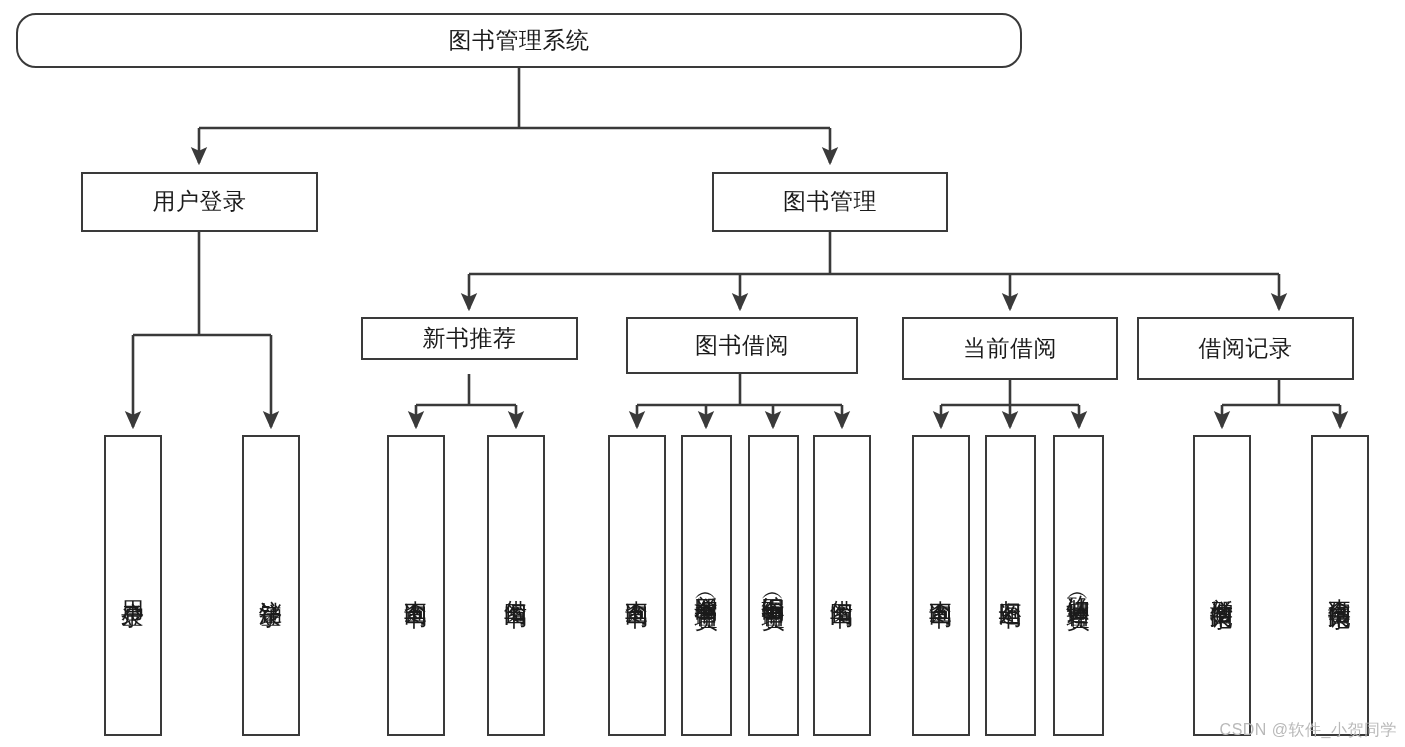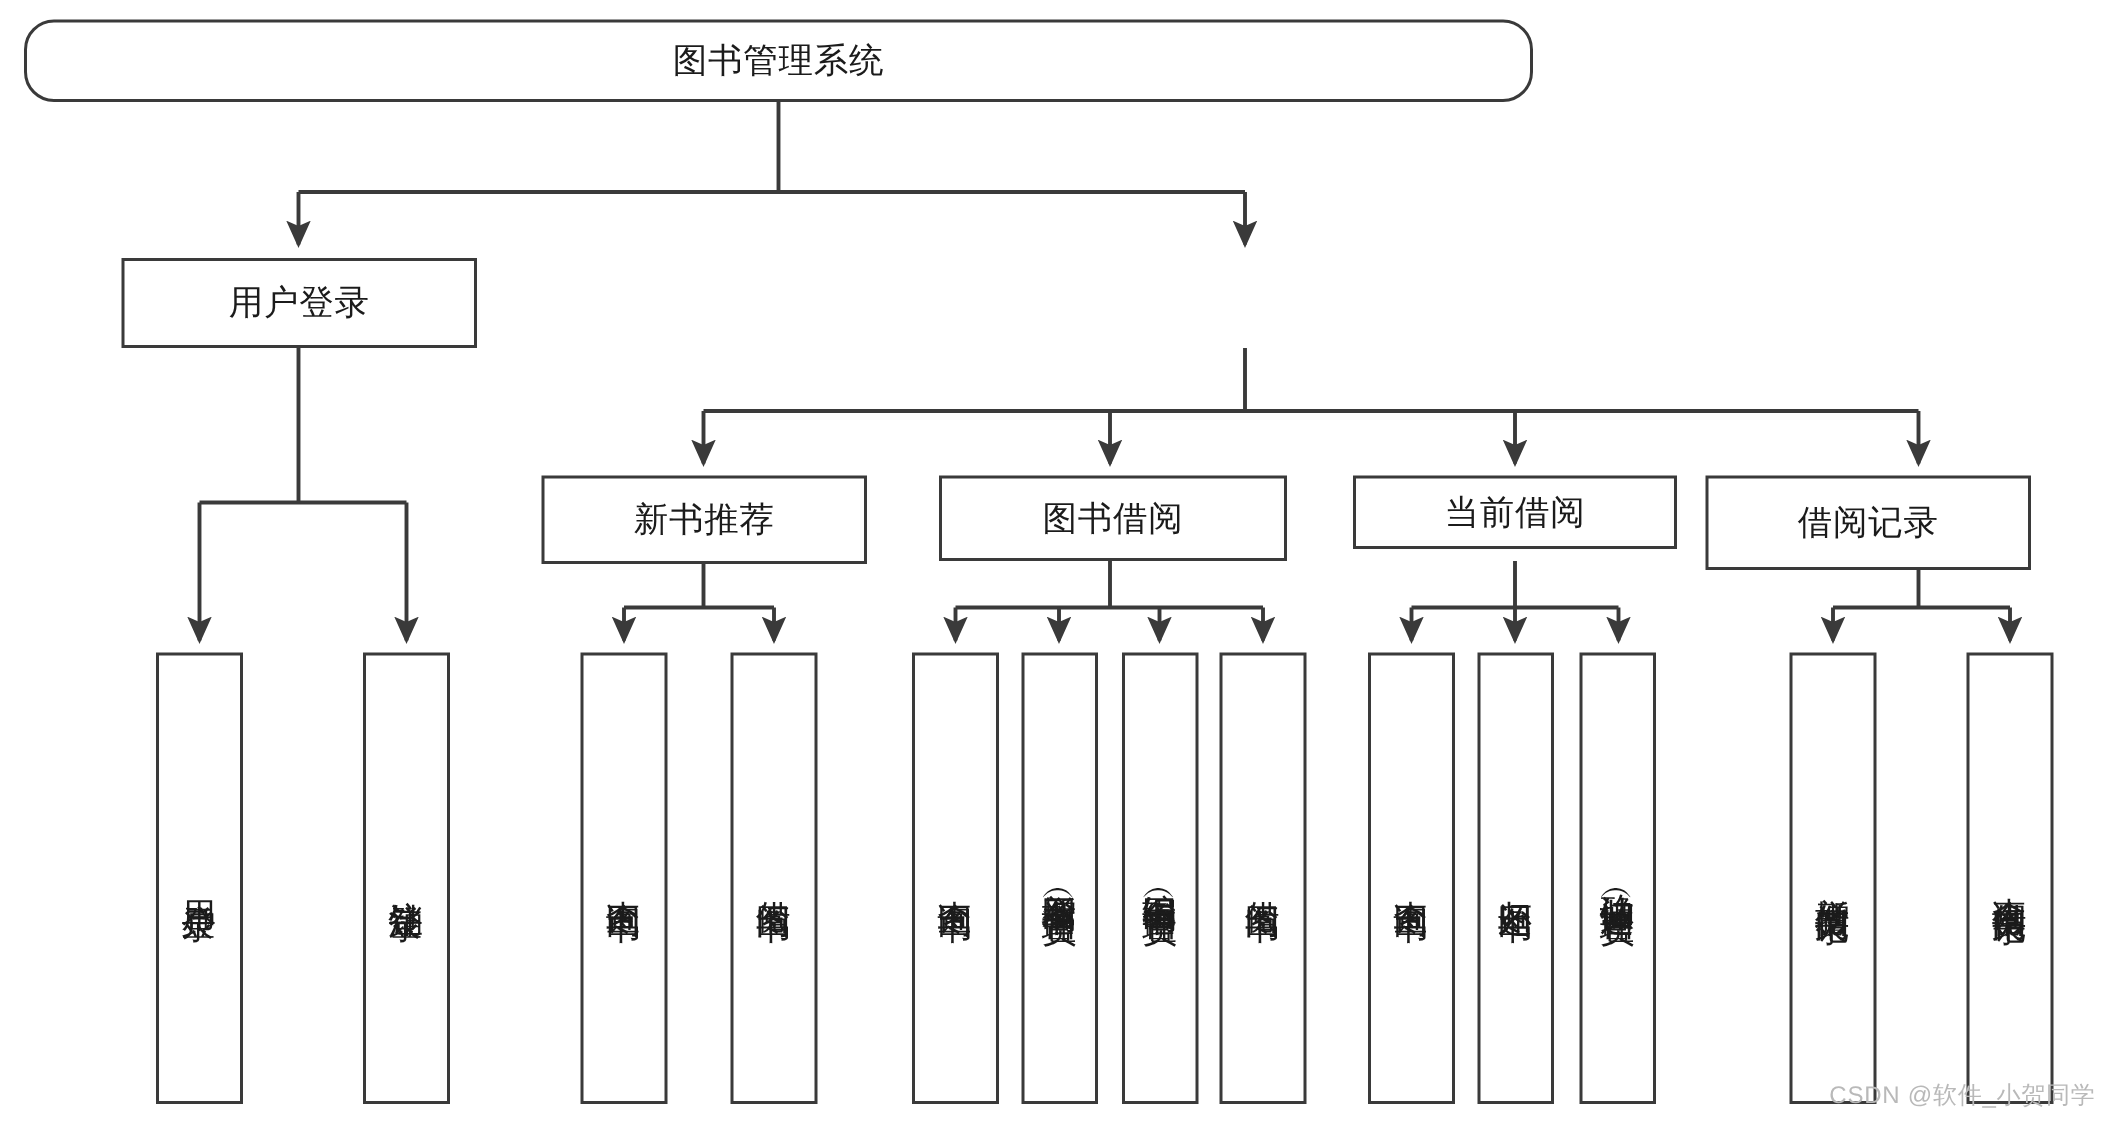--- a/index.html
+++ b/index.html
@@ -123,28 +123,31 @@
     </g>
   </svg>
 
   <div class="node node-h" style="left:16px; top:13px; width:1006px; height:55px;border-radius:20px;">
     <span>图书管理系统</span>
   </div>
 
   <div class="node node-h" style="left:81px; top:172px; width:237px; height:60px;">
     <span>用户登录</span>
   </div>
+  <div class="node node-h" style="left:712px; top:172px; width:236px; height:60px;">
+    <span>图书管理</span>
+  </div>
 
-  <div class="node node-h" style="left:361px; top:317px; width:217px; height:59px;text-align:center;">
+  <div class="node node-h" style="left:361px; top:317px; width:217px; height:43px;text-align:center;">
     <span>新书推荐</span>
   </div>
   <div class="node node-h" style="left:626px; top:317px; width:232px; height:57px;">
     <span>图书借阅</span>
   </div>
-  <div class="node node-h" style="left:902px; top:317px; width:216px; height:49px;font-family:Liberation Serif, serif;">
+  <div class="node node-h" style="left:902px; top:317px; width:216px; height:63px;font-family:Liberation Serif, serif;">
     <span>当前借阅</span>
   </div>
   <div class="node node-h" style="left:1109px; top:317px; width:217px; height:63px;margin-left:28px;">
     <span>借阅记录</span>
   </div>
 
   <div class="node node-v leaf-label" style="left:104px; top:435px; width:58px; height:301px;">
     <span>用户登录</span>
   </div>
   <div class="node node-v leaf-label" style="left:242px; top:435px; width:58px; height:301px;">

